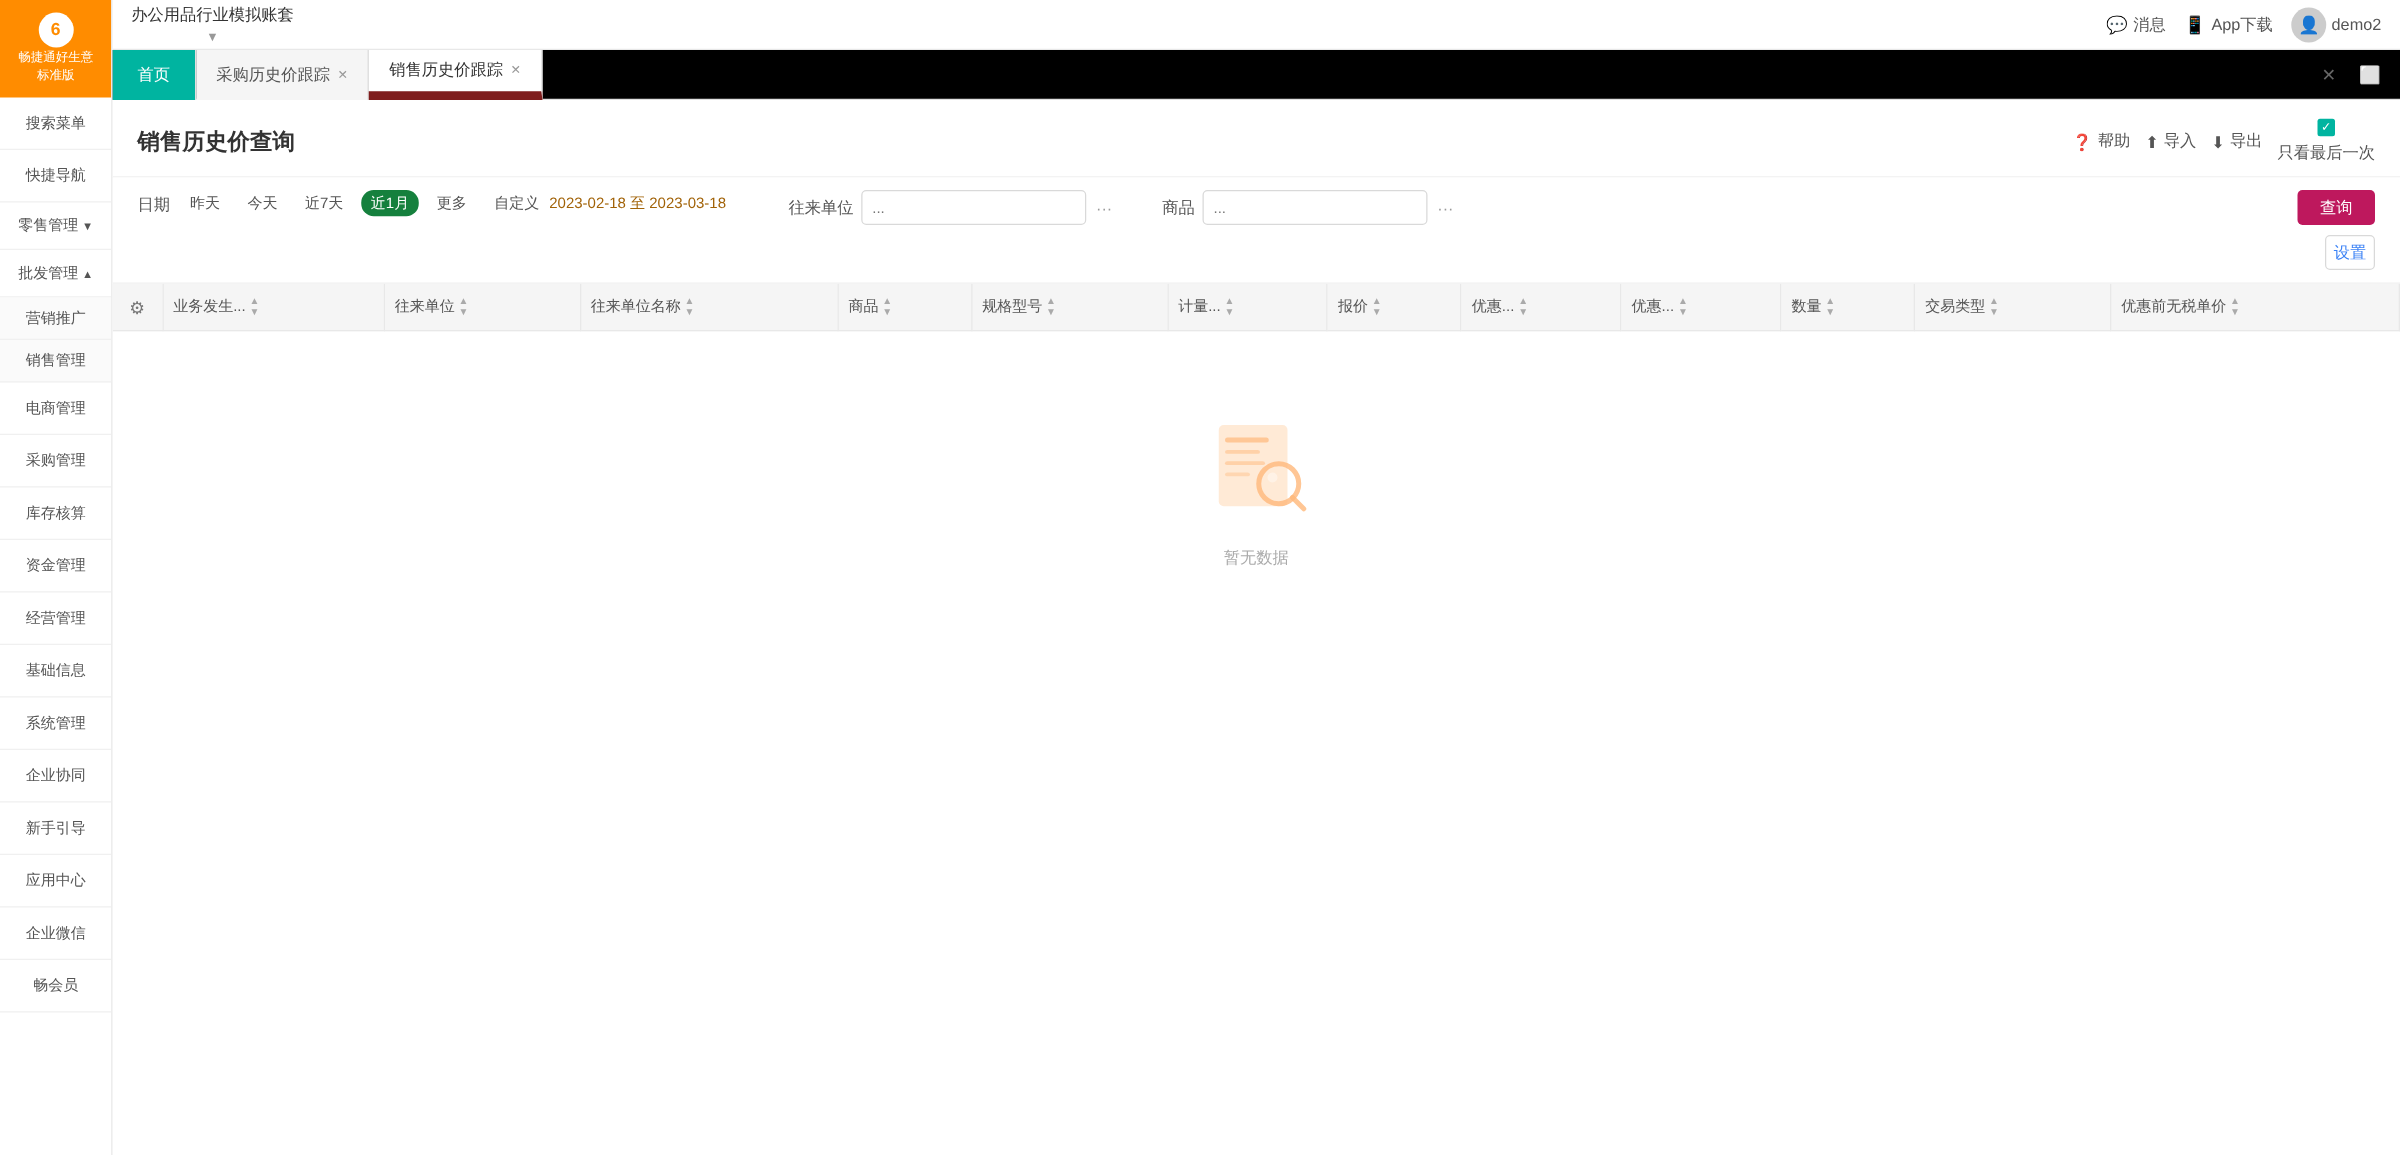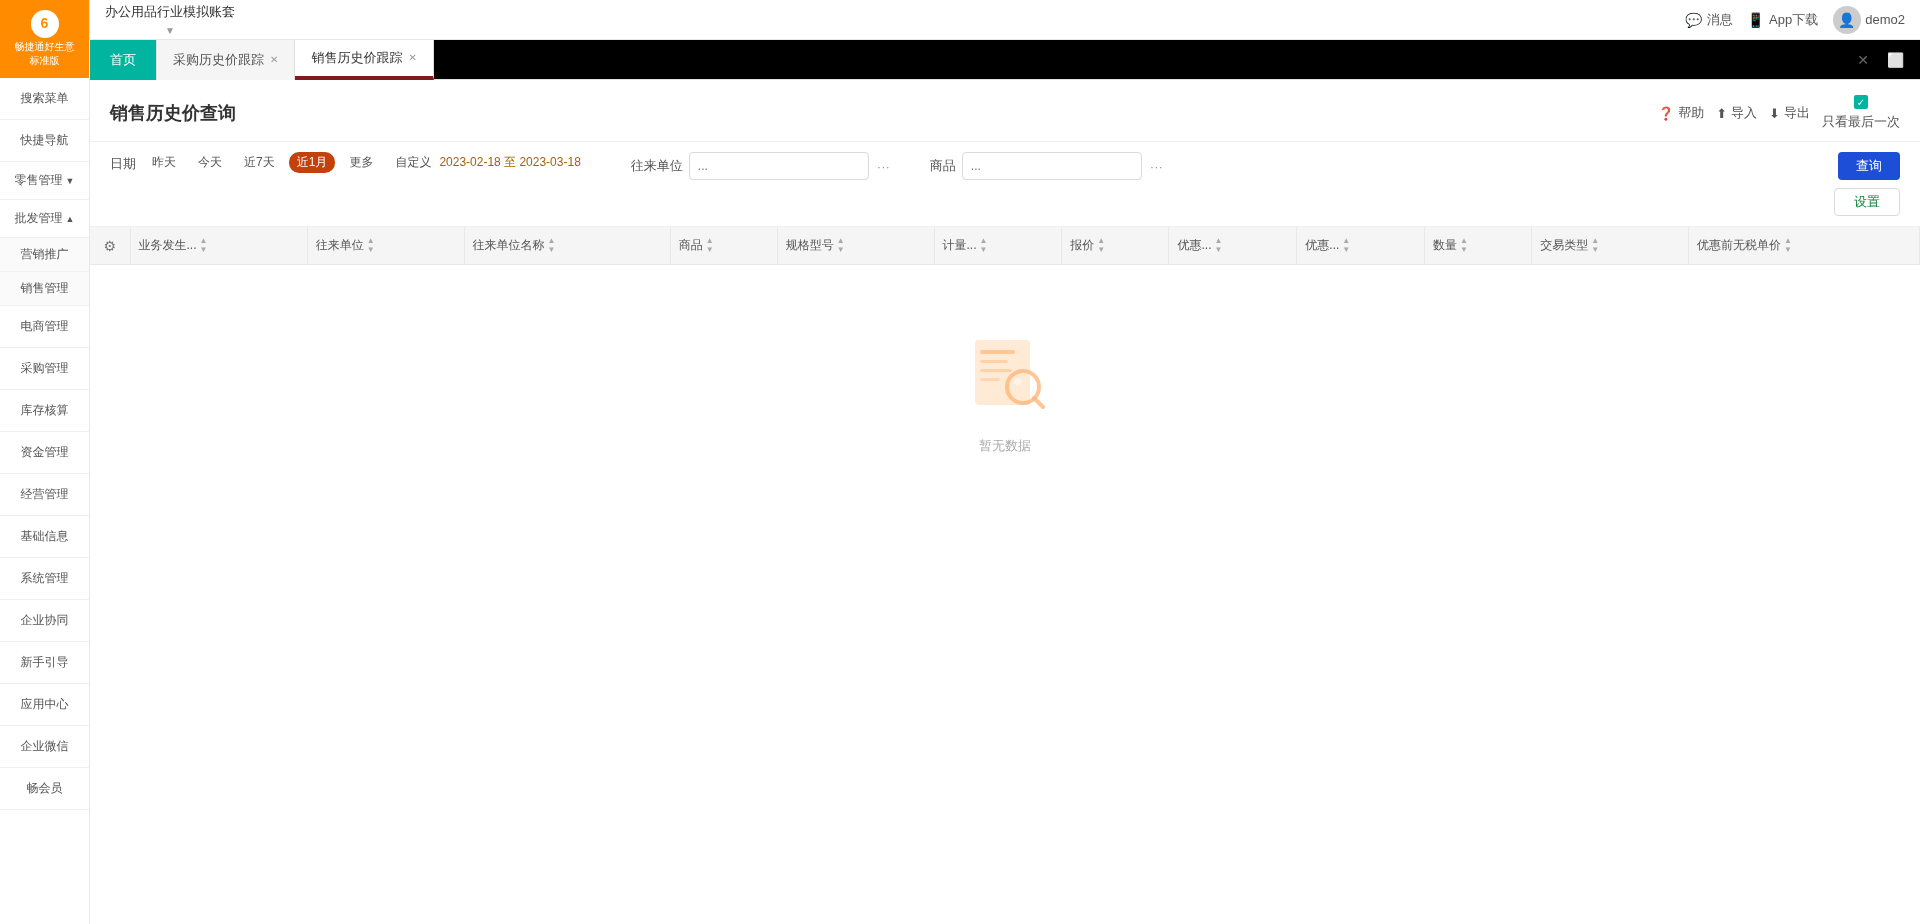--- a/index.html
+++ b/index.html
@@ -25,21 +25,21 @@
     .topbar { height: 40px; background: #fff; display: flex; align-items: center; padding: 0 15px; border-bottom: 1px solid #e8e8e8; justify-content: space-between; }
     .topbar-left { display: flex; align-items: center; gap: 8px; font-size: 13px; color: #333; }
     .topbar-dropdown { display: flex; align-items: center; gap: 4px; cursor: pointer; flex-direction: column; }
     .topbar-right { display: flex; align-items: center; gap: 15px; font-size: 13px; color: #555; }
     .topbar-right-item { display: flex; align-items: center; gap: 4px; cursor: pointer; }
     .avatar { width: 28px; height: 28px; border-radius: 50%; background: #ccc; overflow: hidden; display: flex; align-items: center; justify-content: center; }
 
     
     .tabbar { height: 40px; background: #000000; display: flex; align-items: center; border-bottom: 1px solid #e0e0e0; padding-left: 0; }
     .tab { padding: 0 16px; height: 40px; display: flex; align-items: center; gap: 6px; cursor: pointer; font-size: 13px; color: #555; border-right: 1px solid #e0e0e0; background: #f5f5f5; }
-    .tab.active { background: #fff; color: #333; border-bottom: 4px solid #7f1d1d; }
+    .tab.active { background: #fff; color: #333; border-bottom: 7px solid #7f1d1d; }
     .tab.home { background: #00b4a0; color: #fff; padding: 0 20px; }
     .tab-close { font-size: 10px; color: #999; cursor: pointer; }
     .tab-actions { margin-left: auto; display: flex; align-items: center; gap: 5px; padding-right: 10px; }
     .tab-action-btn { width: 28px; height: 28px; display: flex; align-items: center; justify-content: center; cursor: pointer; color: #666; font-size: 14px; }
 
     
     .page-content { flex: 1; background: #fff; display: flex; flex-direction: column; overflow: hidden; }
 
     
     .page-header { padding: 15px 20px 10px; display: flex; align-items: center; justify-content: space-between; border-bottom: 1px solid #f0f0f0; }
@@ -49,29 +49,29 @@
     .checkbox-item { display: flex; align-items: center; gap: 4px; flex-direction: column; }
     .checkbox-box { width: 14px; height: 14px; background: #00b4a0; border-radius: 2px; display: flex; align-items: center; justify-content: center; }
     .checkbox-box::after { content: '✓'; color: #fff; font-size: 10px; }
 
     
     .filter-area { padding: 10px 20px; background: #fff; border-bottom: 1px solid #f0f0f0; display: flex; align-items: flex-start; gap: 20px; flex-wrap: wrap; }
     .filter-group { display: flex; align-items: flex-start; gap: 8px; }
     .filter-label { color: #555; font-size: 13px; white-space: nowrap; margin-top: 3px; }
     .date-options { display: flex; align-items: center; gap: 6px; flex-wrap: wrap; }
     .date-option { padding: 2px 8px; border-radius: 3px; cursor: pointer; font-size: 12px; color: #555; }
-    .date-option.active { background: #c2410c; color: #fff; border-radius: 10px; }
+    .date-option.active { background: #15803d; color: #fff; border-radius: 10px; }
     .date-range { font-size: 12px; color: #a16207; margin-top: 2px; }
     .filter-input-group { display: flex; align-items: center; gap: 8px; margin-left: 30px; }
     .filter-field { display: flex; align-items: center; gap: 6px; }
     .filter-field-label { color: #555; font-size: 13px; white-space: nowrap; }
     .filter-input { width: 180px; height: 28px; border: 1px solid #d9d9d9; border-radius: 4px; padding: 0 8px; font-size: 12px; color: #333; outline: none; }
     .filter-suffix { color: #999; margin-left: 2px; cursor: pointer; }
-    .btn-query { background: #1d4ed8; color: #fff; border: none; border-radius: 4px; padding: 5px 18px; cursor: pointer; font-size: 13px; }
-    .btn-settings { background: #fff; color: #15803d; border: 1px solid #d9d9d9; border-radius: 4px; padding: 4px 19px; cursor: pointer; font-size: 13px; margin-top: 4px; }
+    .btn-query { background: #be185d; color: #fff; border: none; border-radius: 4px; padding: 5px 18px; cursor: pointer; font-size: 13px; }
+    .btn-settings { background: #fff; color: #3b82f6; border: 1px solid #d9d9d9; border-radius: 4px; padding: 4px 6px; cursor: pointer; font-size: 13px; margin-top: 4px; }
     .filter-right { display: flex; flex-direction: column; align-items: flex-end; gap: 4px; margin-left: auto; }
 
     
     .table-container { flex: 1; overflow: auto; }
     table { width: 100%; border-collapse: collapse; }
     thead tr { background: #f5f5f5; }
     th { padding: 10px 8px; text-align: right; font-size: 12px; color: #555; font-weight: normal; border-bottom: 1px solid #e8e8e8; border-right: 1px solid #e8e8e8; white-space: nowrap; cursor: pointer; user-select: none; }
     .th-sort { display: flex; align-items: center; gap: 3px; }
     .sort-arrows { display: flex; flex-direction: column; gap: 1px; }
     .sort-arrows span { font-size: 8px; color: #aaa; line-height: 1; }

